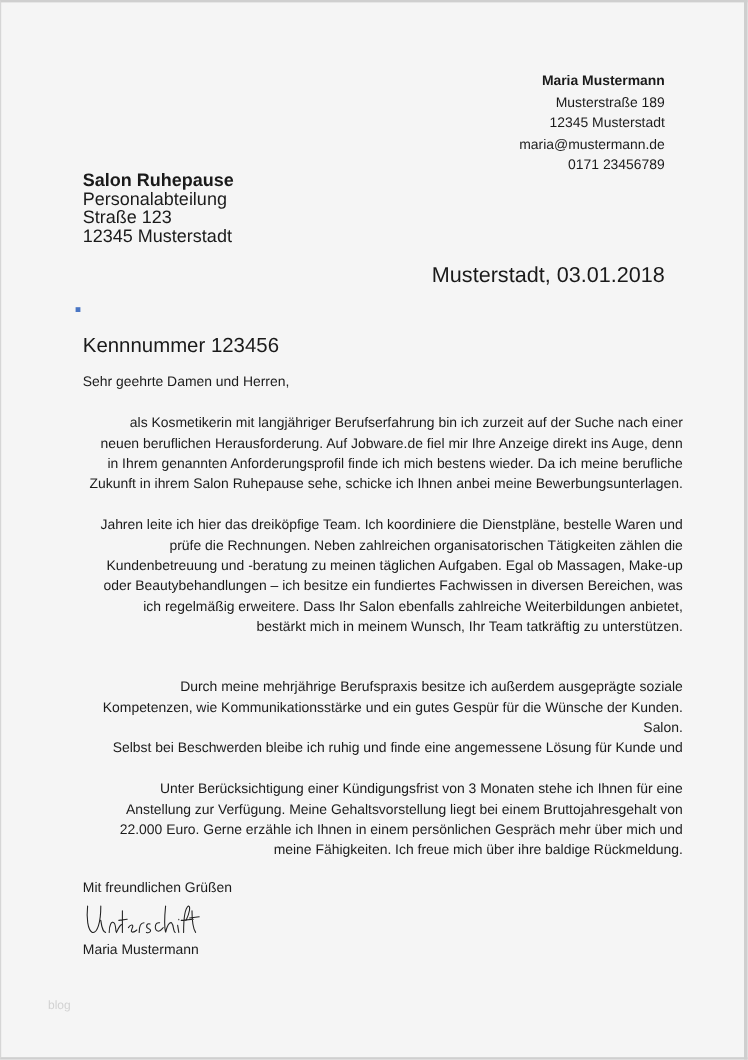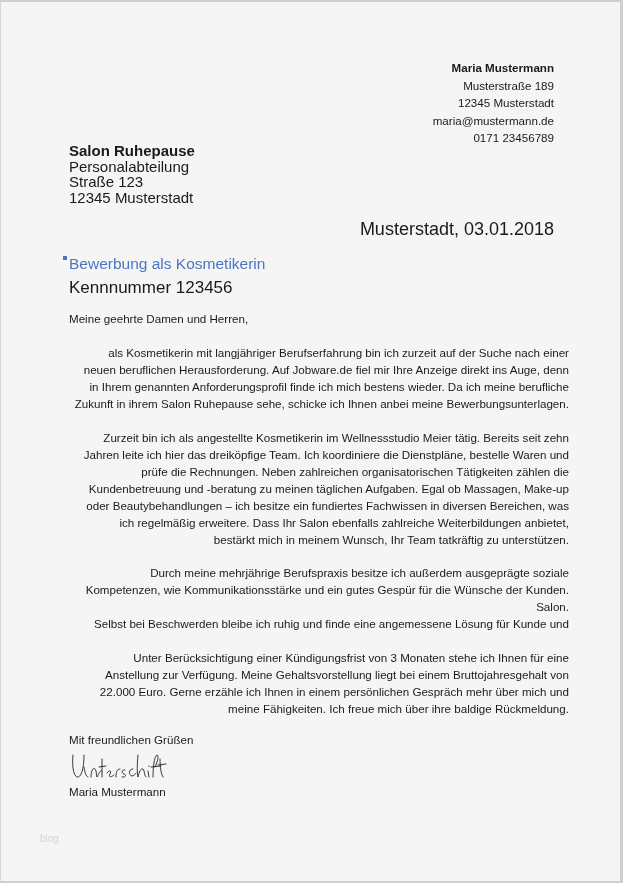--- a/index.html
+++ b/index.html
@@ -54,34 +54,32 @@
   <div class="recipient">
     <div class="bold">Salon Ruhepause</div>
     <div>Personalabteilung</div>
     <div>Straße 123</div>
     <div>12345 Musterstadt</div>
   </div>
 
   <div class="date">Musterstadt, 03.01.2018</div>
 
   <div class="marker"></div>
-  <div class="subject">Bewerbung als Kosmetikerin</div>
   <div class="ref">Kennnummer 123456</div>
 
-  <div class="salutation">Meine geehrte Damen und Herren,</div>
+  <div class="salutation">Sehr geehrte Damen und Herren,</div>
 
   <div class="para" style="top:342px">
     <div>als Kosmetikerin mit langjähriger Berufserfahrung bin ich zurzeit auf der Suche nach einer</div>
     <div>neuen beruflichen Herausforderung. Auf Jobware.de fiel mir Ihre Anzeige direkt ins Auge, denn</div>
     <div>in Ihrem genannten Anforderungsprofil finde ich mich bestens wieder. Da ich meine berufliche</div>
     <div>Zukunft in ihrem Salon Ruhepause sehe, schicke ich Ihnen anbei meine Bewerbungsunterlagen.</div>
   </div>
 
   <div class="para" style="top:427px">
-    <div>Zurzeit bin ich als angestellte Kosmetikerin im Wellnessstudio Meier tätig. Bereits seit zehn</div>
     <div>Jahren leite ich hier das dreiköpfige Team. Ich koordiniere die Dienstpläne, bestelle Waren und</div>
     <div>prüfe die Rechnungen. Neben zahlreichen organisatorischen Tätigkeiten zählen die</div>
     <div>Kundenbetreuung und -beratung zu meinen täglichen Aufgaben. Egal ob Massagen, Make-up</div>
     <div>oder Beautybehandlungen –  ich besitze ein fundiertes Fachwissen in diversen Bereichen, was</div>
     <div>ich regelmäßig erweitere. Dass Ihr Salon ebenfalls zahlreiche Weiterbildungen anbietet,</div>
     <div>bestärkt mich in meinem Wunsch, Ihr Team tatkräftig zu unterstützen.</div>
   </div>
 
   <div class="para" style="top:562px">
     <div>Durch meine mehrjährige Berufspraxis besitze ich außerdem ausgeprägte soziale</div>

